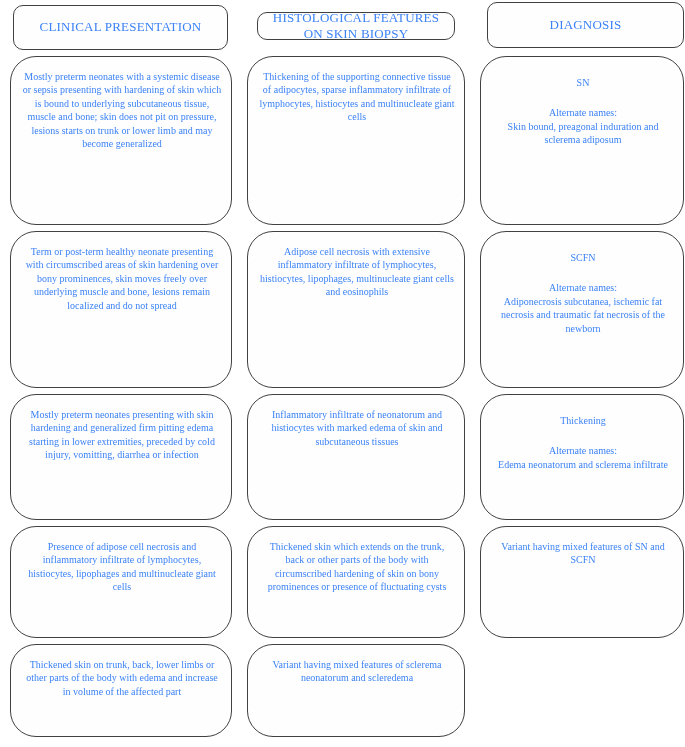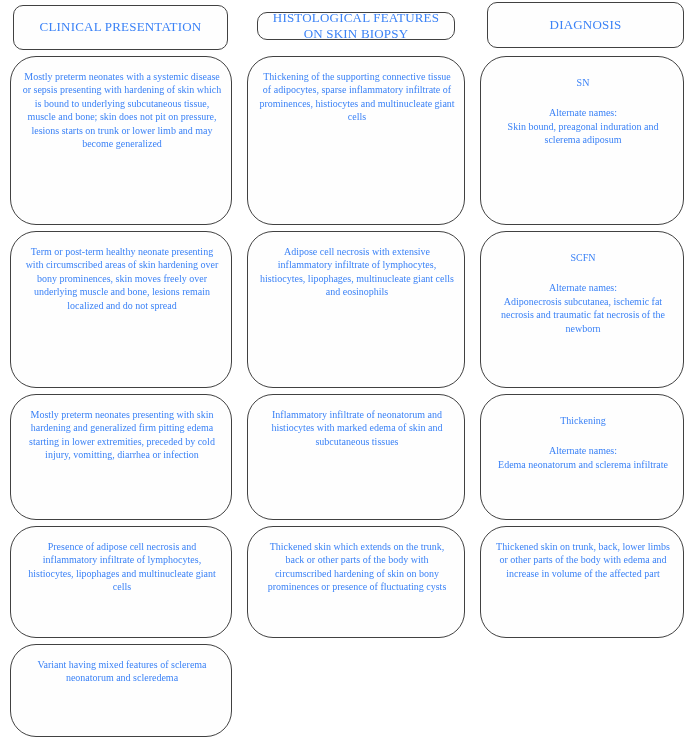--- a/index.html
+++ b/index.html
@@ -69,21 +69,21 @@
       <span>ON SKIN BIOPSY</span>
     </div>
     <div class="box header-box h3">
       <span>DIAGNOSIS</span>
     </div>
 
     <div class="box">
       <span>Mostly preterm neonates with a systemic disease or sepsis presenting with hardening of skin which is bound to underlying subcutaneous tissue, muscle and bone; skin does not pit on pressure, lesions starts on trunk or lower limb and may become generalized</span>
     </div>
     <div class="box">
-      <span>Thickening of the supporting connective tissue of adipocytes, sparse inflammatory infiltrate of prominences, histiocytes and multinucleate giant cells</span>
+      <span>Thickening of the supporting connective tissue of adipocytes, sparse inflammatory infiltrate of lymphocytes, histiocytes and multinucleate giant cells</span>
     </div>
     <div class="box">
       <div class="diag-name">SN</div>
       <div class="diag-spacer"></div>
       <div>Alternate names:</div>
       <div>Skin bound, preagonal induration and sclerema adiposum</div>
     </div>
 
     <div class="box">
       <span>Term or post-term healthy neonate presenting with circumscribed areas of skin hardening over bony prominences, skin moves freely over underlying muscle and bone, lesions remain localized and do not spread</span>
@@ -110,20 +110,23 @@
       <div>Alternate names:</div>
       <div>Edema neonatorum and sclerema infiltrate</div>
     </div>
 
     <div class="box">
       <span>Presence of adipose cell necrosis and inflammatory infiltrate of lymphocytes, histiocytes, lipophages and multinucleate giant cells</span>
     </div>
     <div class="box">
       <span>Thickened skin which extends on the trunk, back or other parts of the body with circumscribed hardening of skin on bony prominences or presence of fluctuating cysts</span>
     </div>
+    <div class="box">
+      <div>Variant having mixed features of SN and SCFN</div>
+    </div>
 
     <div class="box">
       <span>Thickened skin on trunk, back, lower limbs or other parts of the body with edema and increase in volume of the affected part</span>
     </div>
     <div class="box">
       <div>Variant having mixed features of sclerema neonatorum and scleredema</div>
     </div>
 
   </div>
 </div>

